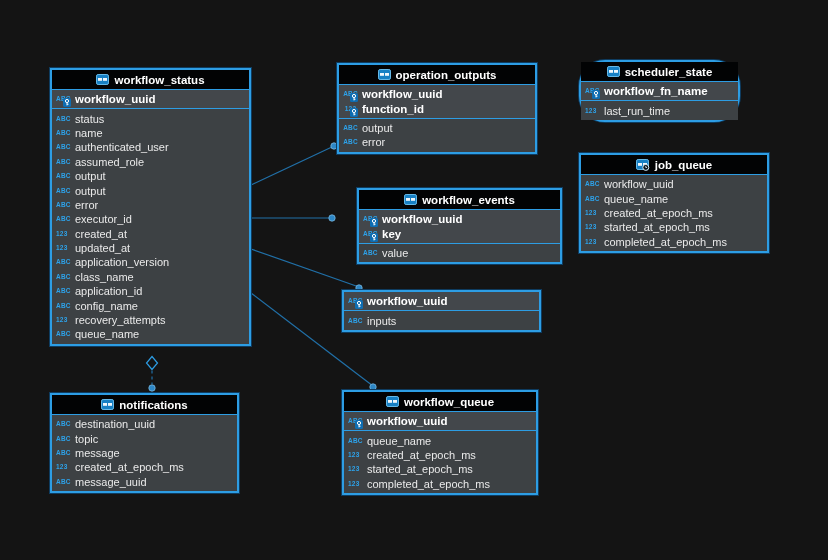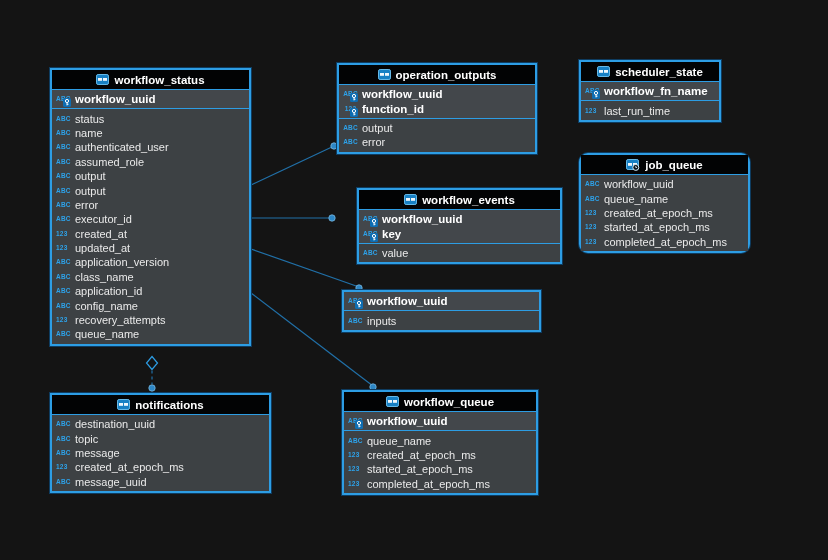--- a/index.html
+++ b/index.html
@@ -31,27 +31,27 @@
   }
   .row.pkrow{font-weight:bold;color:#fff;font-size:11.5px;}
   .dtype{
     position:relative;flex:0 0 15px;width:15px;margin-right:4px;
     font-size:6.5px;font-weight:bold;color:#2da2ea;letter-spacing:.2px;
     line-height:8px;
   }
   .keyb{position:absolute;right:0px;bottom:-4px;line-height:0;}
   
   #t-workflow_status  {left:50px; top:68px; width:201px;}
-  #t-notifications    {left:50px; top:393px;width:221px;}
+  #t-notifications    {left:50px; top:393px;width:189px;}
   #t-operation_outputs{left:337px;top:63px; width:200px;text-align:center;}
   #t-workflow_events  {left:337px;top:188px;width:205px;margin-left:20px;}
   #t-workflow_inputs  {left:342px;top:290px;width:199px;}
   #t-workflow_queue   {left:342px;top:390px;width:196px;}
-  #t-scheduler_state  {left:579px;top:60px; width:142px;}
-  #t-job_queue        {left:579px;top:153px;width:171px;border-radius:9px;}
+  #t-scheduler_state  {left:579px;top:60px; width:161px;border-radius:26px;}
+  #t-job_queue        {left:579px;top:153px;width:190px;}
 </style>
 </head>
 <body>
 
 <svg class="wires" width="828" height="560">
   <g>
     <line x1="251" y1="185" x2="334" y2="146" stroke="#2170a8" stroke-width="1.2"></line>
     <circle cx="334" cy="146" r="3.2" fill="#2d87c6" stroke="#7ab6dd" stroke-width="0.8"></circle>
   </g>
   <g>

